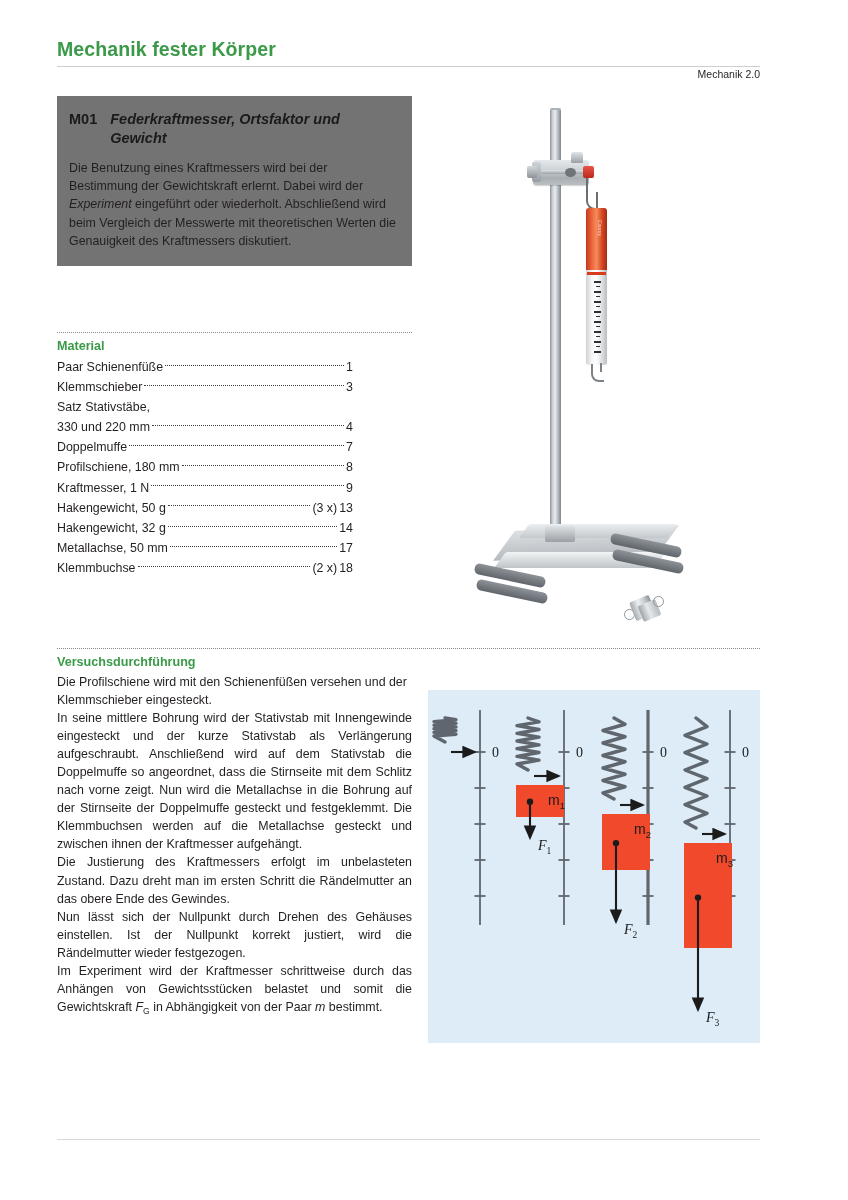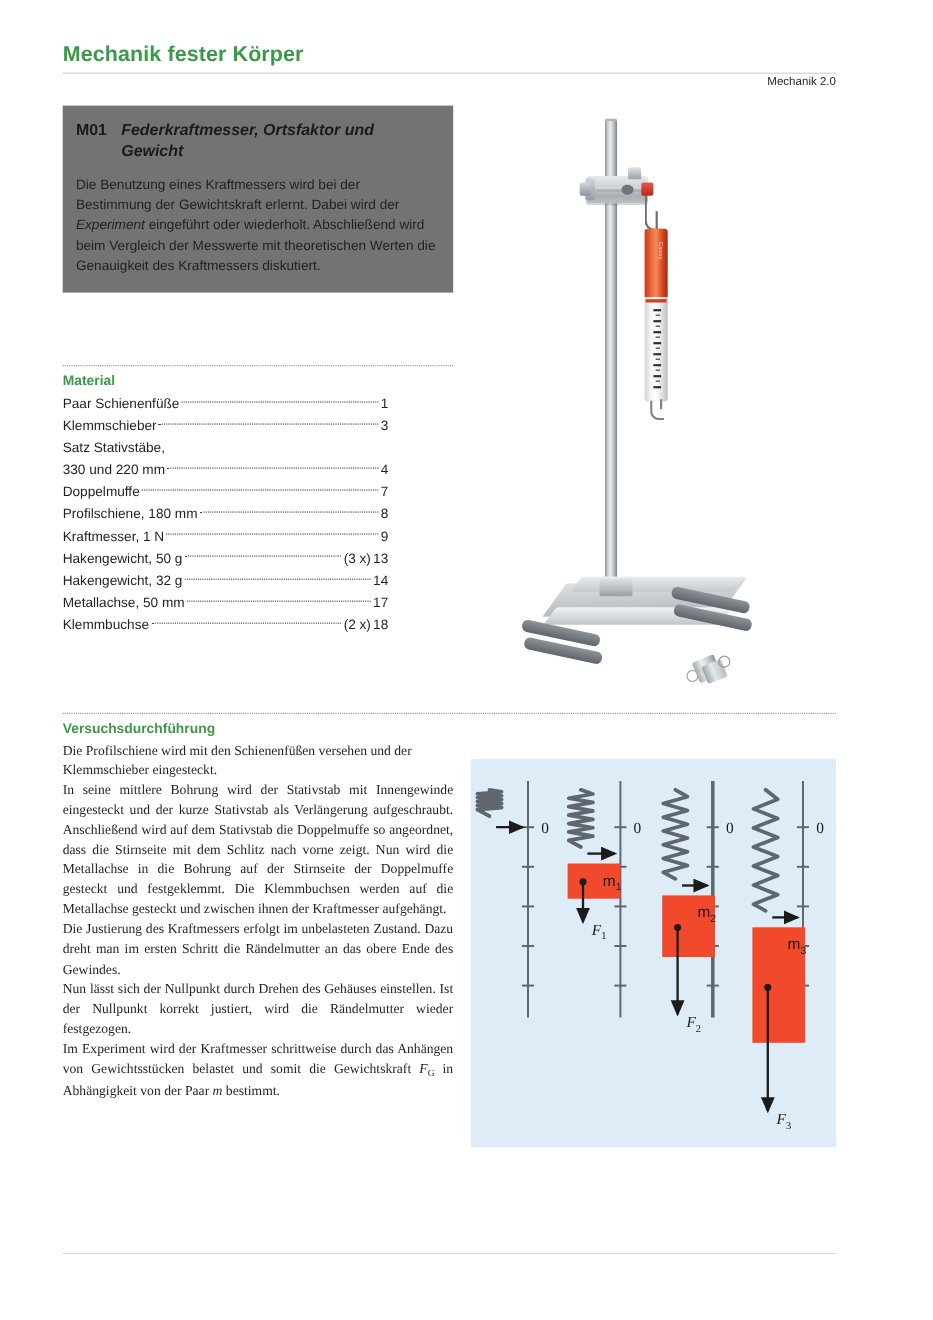--- a/index.html
+++ b/index.html
@@ -157,21 +157,20 @@
     left: 57px;
     top: 648px;
     width: 703px;
   }
   #procedure-rule {
     width: 703px;
   }
   #procedure-body {
     width: 355px;
     margin-top: 2px;
-    font-family: Liberation Serif, serif;
   }
   .proc-para {
     font-size: 12.4px;
     line-height: 1.455;
     color: #231f20;
     margin: 0;
     text-align: justify;
   }
   .proc-para.left {
     text-align: left;

